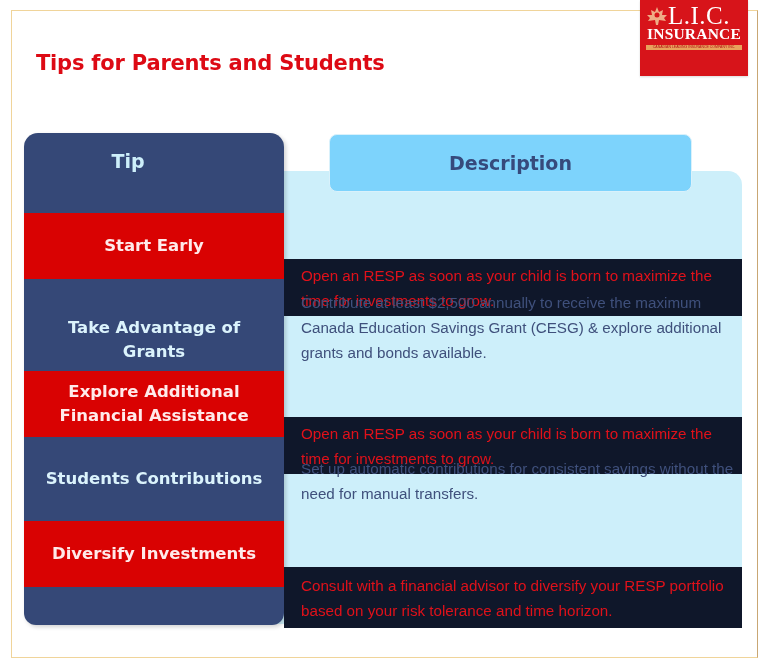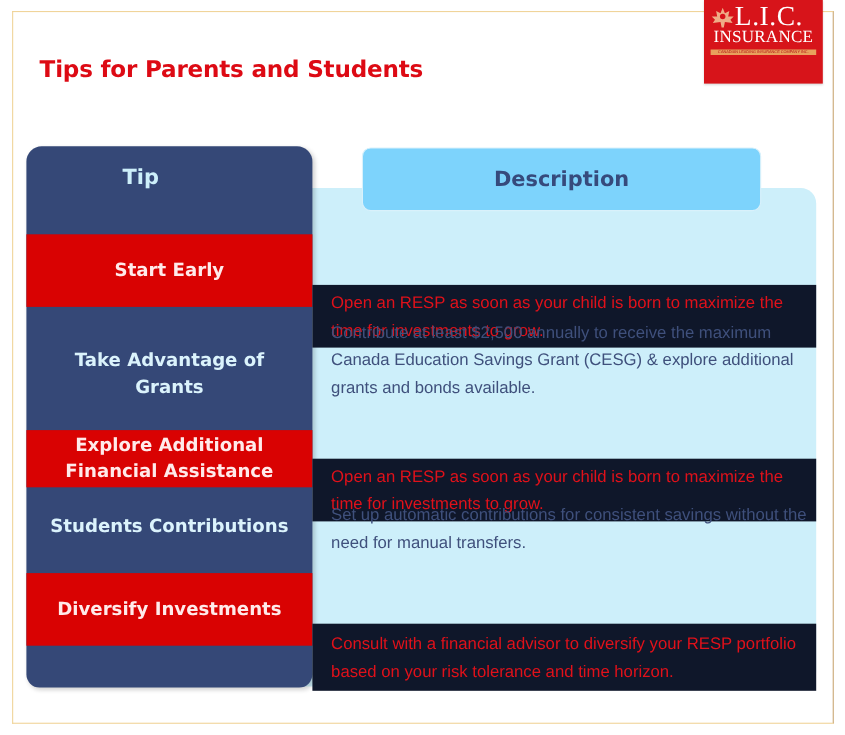--- a/index.html
+++ b/index.html
@@ -13,21 +13,21 @@
   .frame-right { border-right-color: #c9a774; }
 
   .logo {
     position: absolute; left: 640px; top: 0; width: 108px; height: 76px;
     background: #d7141a; color: #ffffff; text-align: center;
     font-family: "Liberation Serif", "DejaVu Serif", serif;
     box-shadow: 0 1px 2px rgba(0,0,0,0.15);
   }
   .logo .mark { position: absolute; left: 6px; top: 6px; width: 22px; height: 20px; }
   .logo .lic { position: absolute; left: 28px; top: 2px; font-size: 25px; letter-spacing: 0.5px; line-height: 28px; }
-  .logo .ins { position: absolute; left: 0; right: 0; top: 26px; font-size: 15.5px; font-weight: normal; line-height: 16px; letter-spacing: 0.2px; }
+  .logo .ins { position: absolute; left: 0; right: 0; top: 26px; font-size: 15.5px; font-weight: bold; line-height: 16px; letter-spacing: 0.2px; }
   .logo .tag { position: absolute; left: 6px; right: 6px; top: 45px; font-size: 3.5px; line-height: 5px; background: #e8a25c; color: #b31014; white-space: nowrap; overflow: hidden; font-family: "Liberation Sans", sans-serif; }
 
   .title {
     position: absolute; left: 36px; top: 48px; color: #dd0a14;
     font-weight: bold; font-size: 21px; line-height: 31px;
     font-family: "DejaVu Sans", sans-serif; letter-spacing: -0.2px;
   }
 
   .desc-bg {
     position: absolute; left: 270px; top: 171px; width: 472px; height: 453px;
@@ -96,20 +96,20 @@
 
 <div class="tip-col"></div>
 <div class="tip-header">Tip</div>
 
 <div class="tip-cell red" style="top:213px;height:66px;">Start Early</div>
 <div class="desc-cell pink" style="top:219px;height:57px;">Open an RESP as soon as your child is born to maximize the time for investments to grow.</div>
 
 <div class="tip-cell blue" style="top:294px;height:92px;border-radius:25px;">Take Advantage of Grants</div>
 <div class="desc-cell blue" style="top:284px;height:86px;">Contribute at least $2,500 annually to receive the maximum Canada Education Savings Grant (CESG) &amp; explore additional grants and bonds available.</div>
 
-<div class="tip-cell red" style="top:391px;height:52px;">Explore Additional Financial Assistance</div>
+<div class="tip-cell red" style="top:371px;height:66px;">Explore Additional Financial Assistance</div>
 <div class="desc-cell pink" style="top:377px;height:57px;">Open an RESP as soon as your child is born to maximize the time for investments to grow.</div>
 
 <div class="tip-cell blue" style="top:437px;height:84px;">Students Contributions</div>
 <div class="desc-cell blue" style="top:441px;height:80px;">Set up automatic contributions for consistent savings without the need for manual transfers.</div>
 
 <div class="tip-cell red" style="top:521px;height:66px;">Diversify Investments</div>
 <div class="desc-cell pink" style="top:527px;height:61px;">Consult with a financial advisor to diversify your RESP portfolio based on your risk tolerance and time horizon.</div>
 
 </body></html>

